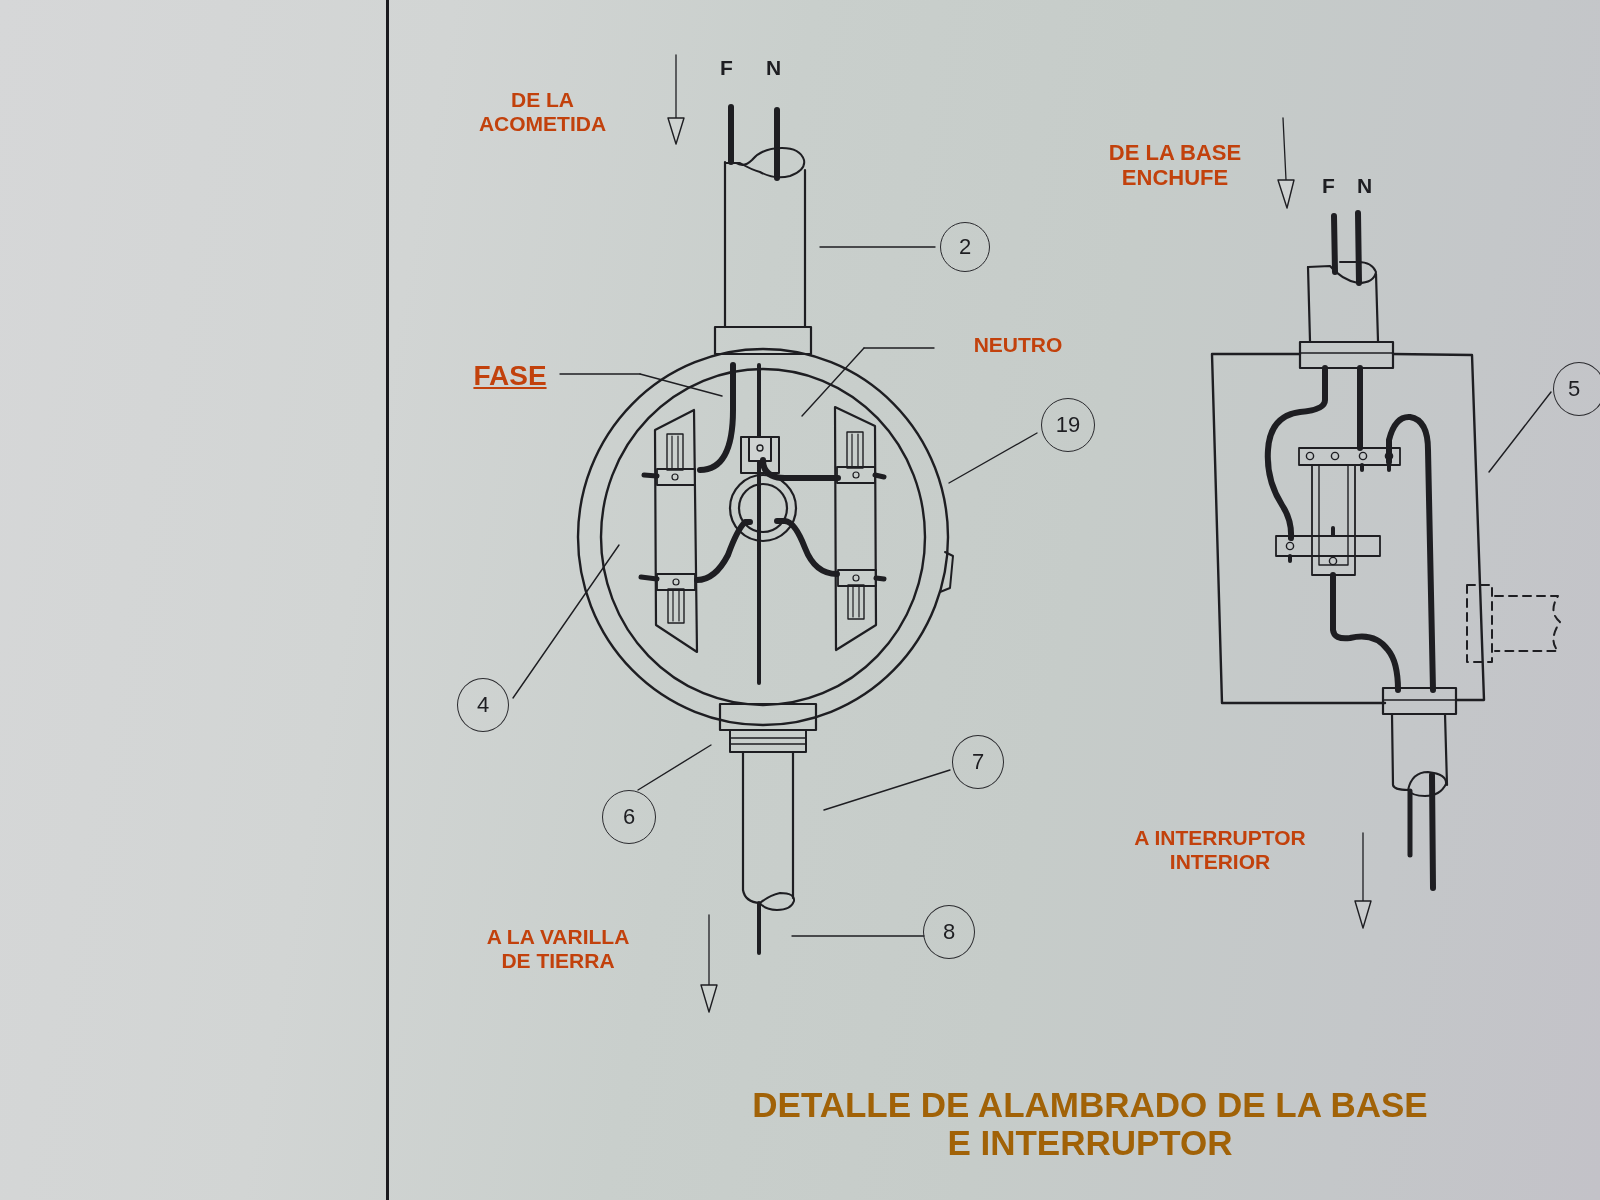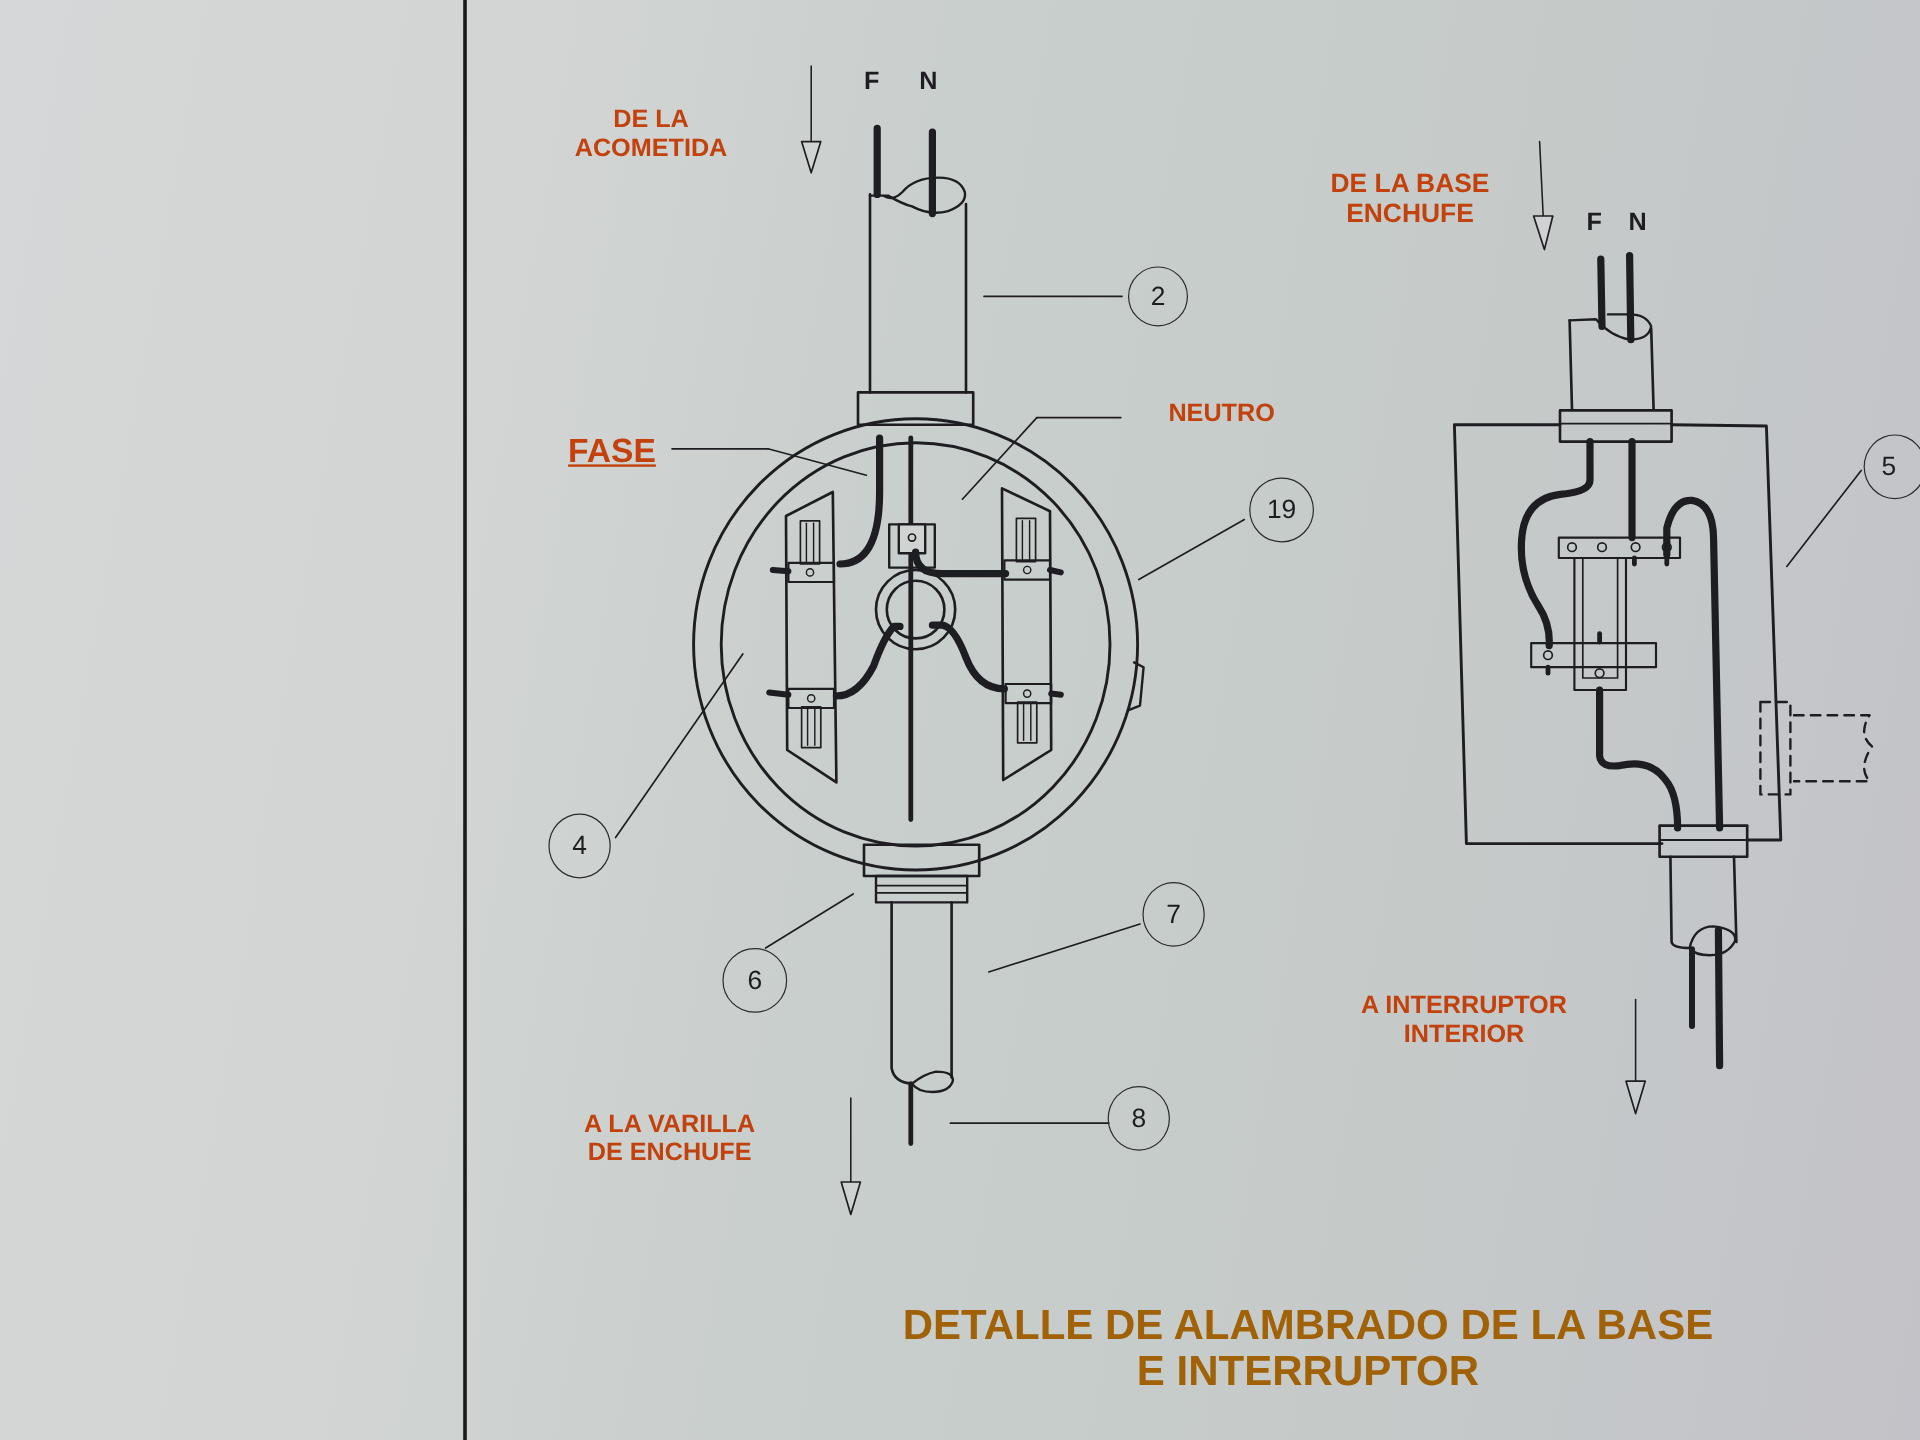--- a/index.html
+++ b/index.html
@@ -238,21 +238,21 @@
   </g>
 </svg>
 
 <div class="lbl" style="left:455px; top:88px; width:175px; font-size:21px;">DE LA
 ACOMETIDA</div>
 <div class="fn" style="left:720px; top:56px;">F</div>
 <div class="fn" style="left:766px; top:56px;">N</div>
 <div class="lbl" style="left:470px; top:360px; width:80px; font-size:28px;text-decoration:underline;">FASE</div>
 <div class="lbl" style="left:958px; top:333px; width:120px; font-size:21px;">NEUTRO</div>
 <div class="lbl" style="left:458px; top:925px; width:200px; font-size:21px;">A LA VARILLA
-DE ENCHUFE</div>
+DE TIERRA</div>
 
 <div class="num" style="left:940px; top:222px;">2</div>
 <div class="num" style="left:1041px; top:398px; width:54px; height:54px;">19</div>
 <div class="num" style="left:457px; top:678px; width:52px; height:54px;">4</div>
 <div class="num" style="left:602px; top:790px; width:54px; height:54px;">6</div>
 <div class="num" style="left:952px; top:735px; width:52px; height:54px;">7</div>
 <div class="num" style="left:923px; top:905px; width:52px; height:54px;">8</div>
 
 <div class="lbl" style="left:1090px; top:140px; width:170px; font-size:22px;">DE LA BASE
 ENCHUFE</div>

